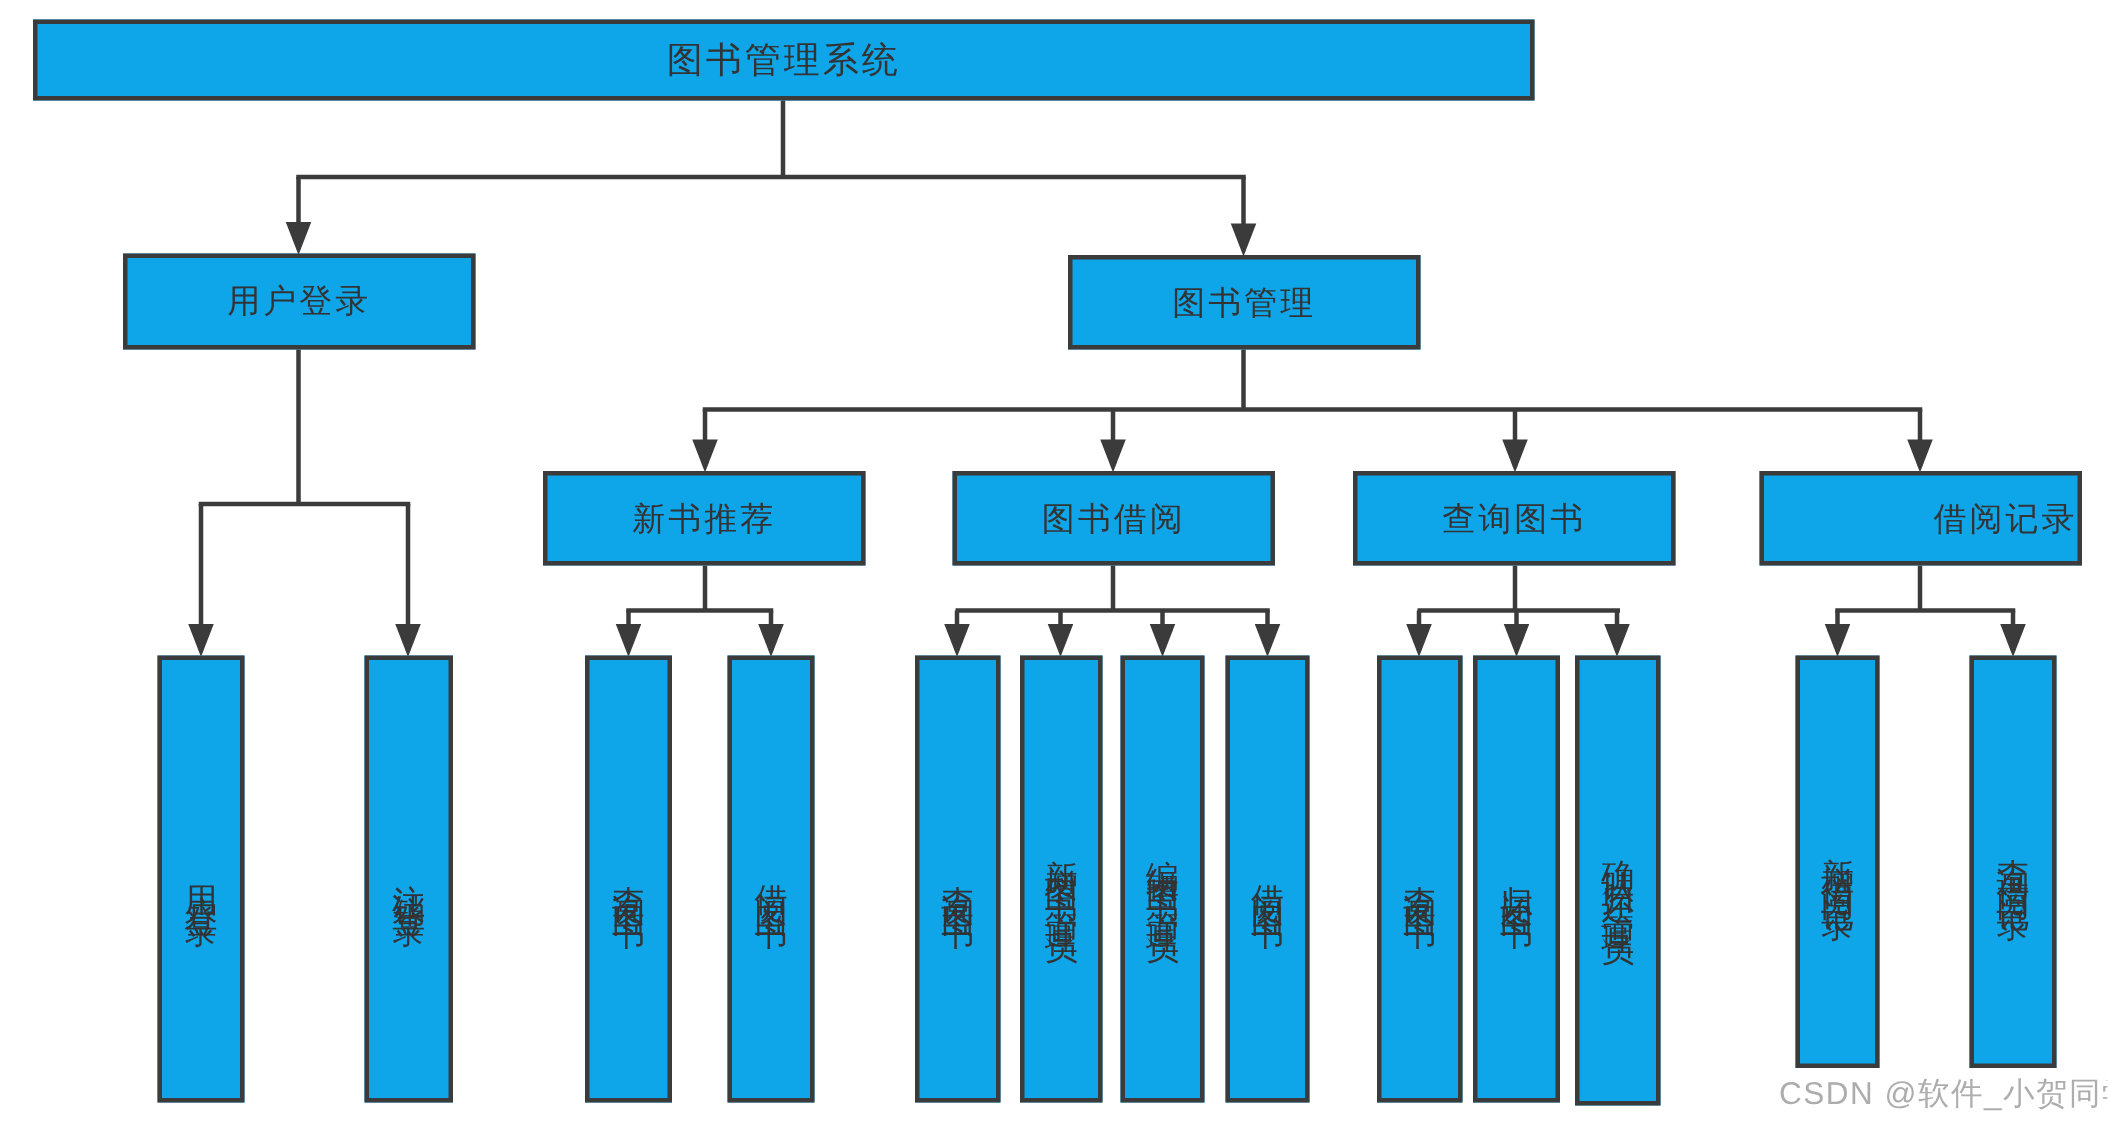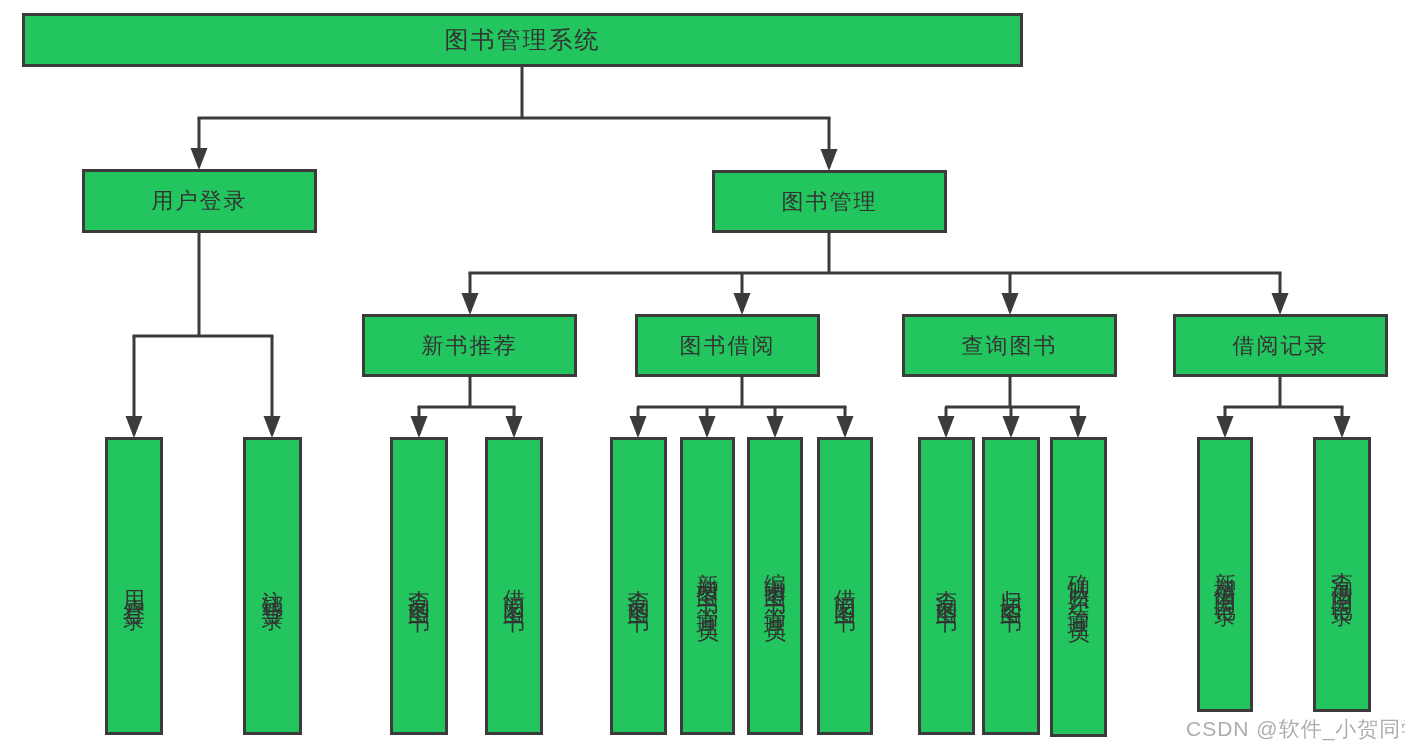--- a/index.html
+++ b/index.html
@@ -3,21 +3,21 @@
 <meta charset="utf-8">
 <style>
   html,body { margin:0; padding:0; background:#ffffff; }
   .stage {
     position:relative; width:1405px; height:747px; background:#ffffff;
     font-family:"Liberation Sans","DejaVu Sans",sans-serif; overflow:hidden;
   }
   .wires { position:absolute; left:0; top:0; z-index:0; pointer-events:none; }
   .box {
     position:absolute; box-sizing:border-box; border:3px solid #3b3b3b;
-    background:#22c55e; display:flex; align-items:center; justify-content:center;
+    background:#0ea5e9; display:flex; align-items:center; justify-content:center;
     color:#333333; z-index:1;
   }
   .hbox { font-size:22px; letter-spacing:2px; }
   .root-box { font-size:24px; letter-spacing:2px; }
   .vbox span {
     writing-mode:vertical-rl; text-orientation:mixed;
     font-size:22px; letter-spacing:7px; line-height:1; color:#333333;
   }
   .watermark {
     position:absolute; left:1186px; top:715px; z-index:5;
@@ -103,27 +103,27 @@
   <div class="box hbox" style="left:82px; top:169px; width:235px; height:64px;">
     <span>用户登录</span>
   </div>
   <div class="box hbox" style="left:362px; top:314px; width:215px; height:63px;">
     <span>新书推荐</span>
   </div>
 
   <div class="box hbox" style="left:712px; top:170px; width:235px; height:63px;">
     <span>图书管理</span>
   </div>
-  <div class="box hbox" style="left:635px; top:314px; width:185px; height:63px;">
+  <div class="box hbox" style="left:635px; top:314px; width:215px; height:63px;">
     <span>图书借阅</span>
   </div>
   <div class="box hbox" style="left:902px; top:314px; width:215px; height:63px;">
     <span>查询图书</span>
   </div>
-  <div class="box hbox" style="left:1173px; top:314px; width:215px; height:63px;">
+  <div class="box hbox" style="left:1173px; top:314px; width:215px; height:63px;justify-content:flex-end;">
     <span>借阅记录</span>
   </div>
 
   <div class="box vbox" style="left:105px; top:437px; width:58px; height:298px;">
     <span>用户登录</span>
   </div>
   <div class="box vbox" style="left:243px; top:437px; width:59px; height:298px;">
     <span>注销登录</span>
   </div>
 

